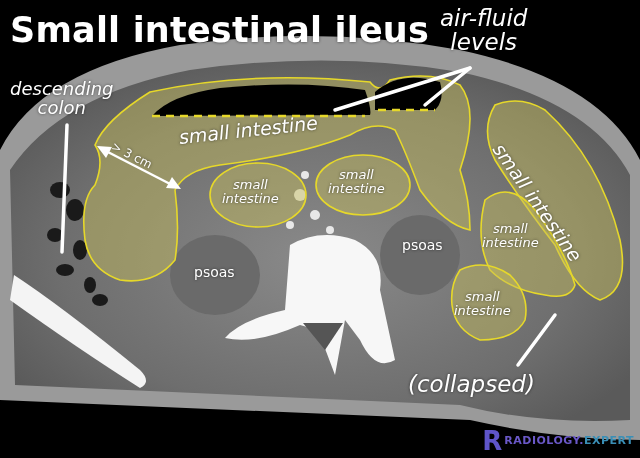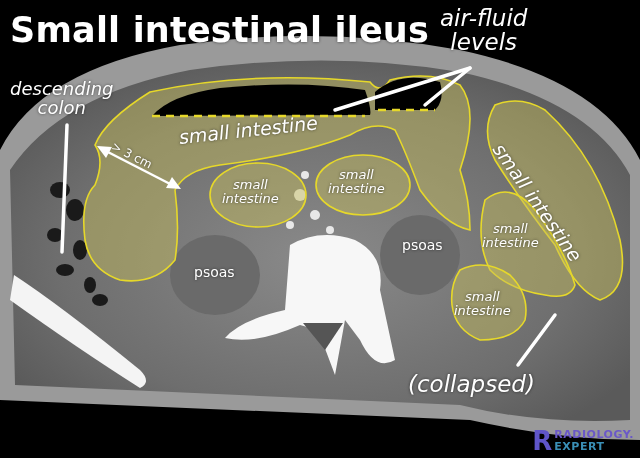--- a/index.html
+++ b/index.html
@@ -5,21 +5,21 @@
   html, body { margin: 0; padding: 0; background: #000; }
   .stage { position: relative; width: 640px; height: 458px; overflow: hidden; background: #000; }
   svg.scan { position: absolute; left: 0; top: 0; }
   .lbl { position: absolute; color: #fff; font-family: "DejaVu Sans", sans-serif; white-space: nowrap; line-height: 1.05; text-shadow: 0 0 3px rgba(0,0,0,0.6); }
   .title { left: 10px; top: 12px; font-size: 35px; font-weight: bold; letter-spacing: 0.2px; }
   .it { font-style: italic; }
   .c { text-align: center; }
   .bold { font-weight: normal; }
   .logo { position: absolute; right: 6px; bottom: 4px; display: flex; align-items: center; gap: 2px; font-family: "DejaVu Sans", sans-serif; font-weight: bold; }
   .logo .r { font-size: 26px; color: #5f55c9; line-height: 1; }
-  .logo .words { display: flex; flex-direction: column; font-size: 11px; line-height: 1.05; letter-spacing: 0.5px; }
+  .logo .words { display: flex; flex-direction: row; font-size: 11px; line-height: 1.05; letter-spacing: 0.5px; }
   .logo .w1 { color: #6a58c8; }
   .logo .w2 { color: #3a8fb6; }
 </style>
 </head>
 <body>
 
 <div class="stage">
   <svg class="scan" width="640" height="458" viewBox="0 0 640 458">
     <defs>
       <radialGradient id="soft" cx="50%" cy="55%" r="60%">

